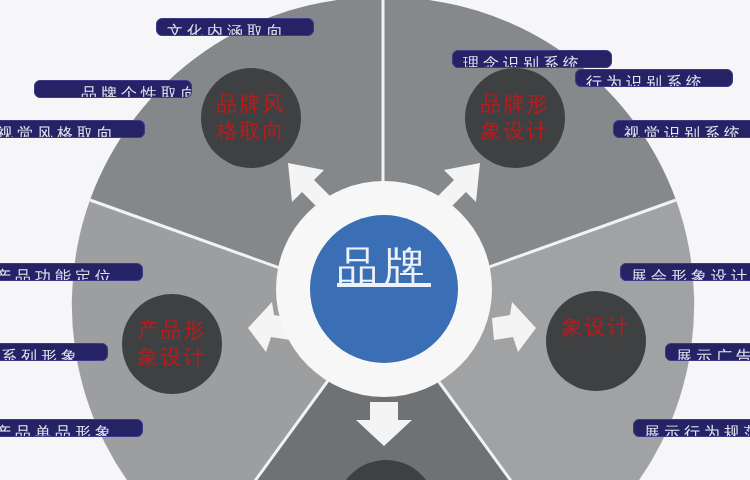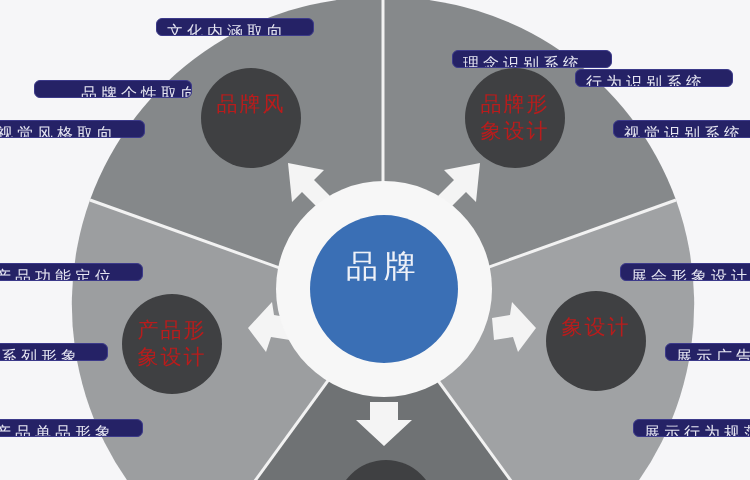--- a/index.html
+++ b/index.html
@@ -2,22 +2,22 @@
 <html><head>
 <meta charset="utf-8">
 <style>
   html, body { margin:0; padding:0; }
   body { width:750px; height:480px; overflow:hidden; background:#f6f6f8; position:relative;
          font-family:"DejaVu Sans", "Liberation Sans", sans-serif; }
   #stage { position:absolute; left:0; top:0; width:750px; height:480px; }
   svg { position:absolute; left:0; top:0; }
   .node-text { position:absolute; color:#b91c1c; font-size:21px; line-height:27px; text-align:center;
                letter-spacing:2px; width:100px; }
-  .center-text { position:absolute; color:#eef1f8; font-size:32px; line-height:44px; text-align:center;
-                 letter-spacing:6px; width:160px; }
+  .center-text { position:absolute; color:#eef1f8; font-size:41px; line-height:44px; text-align:center;
+                 letter-spacing:6px; width:160px;text-decoration:underline; }
   .label { position:absolute; height:18px; background:#252266; border:1px solid #3c3a8a;
            border-radius:6px; color:#e6e6f2; font-size:16px; line-height:26px; padding:0 10px;
            letter-spacing:4px; white-space:nowrap; box-sizing:border-box; overflow:hidden; }
 </style>
 </head>
 <body>
 
 <div id="stage">
   <svg width="750" height="480" viewBox="0 0 750 480">
 
@@ -63,20 +63,21 @@
     <circle cx="384" cy="289" r="108" fill="#f7f7f7"></circle>
     <circle cx="384" cy="289" r="74" fill="#3a6fb5"></circle>
   </svg>
 
   <div class="center-text" style="left:304px; top:244px;">
     <div>品牌</div>
   </div>
 
   <div class="node-text" style="left:201px; top:91px;">
     <div>品牌风</div>
+    <div>格取向</div>
   </div>
   <div class="node-text" style="left:465px; top:91px;">
     <div>品牌形</div>
     <div>象设计</div>
   </div>
   <div class="node-text" style="left:122px; top:317px;">
     <div>产品形</div>
     <div>象设计</div>
   </div>
   <div class="node-text" style="left:546px; top:314px;">

